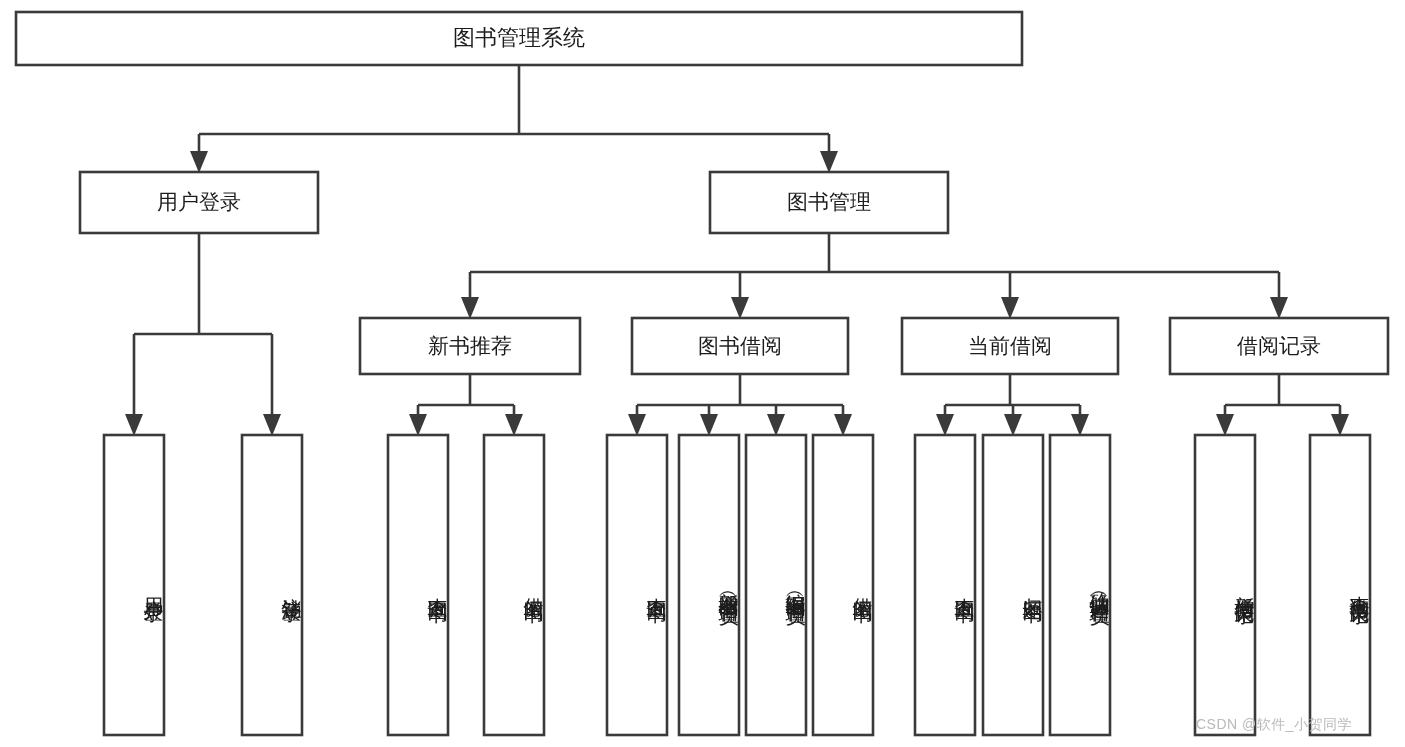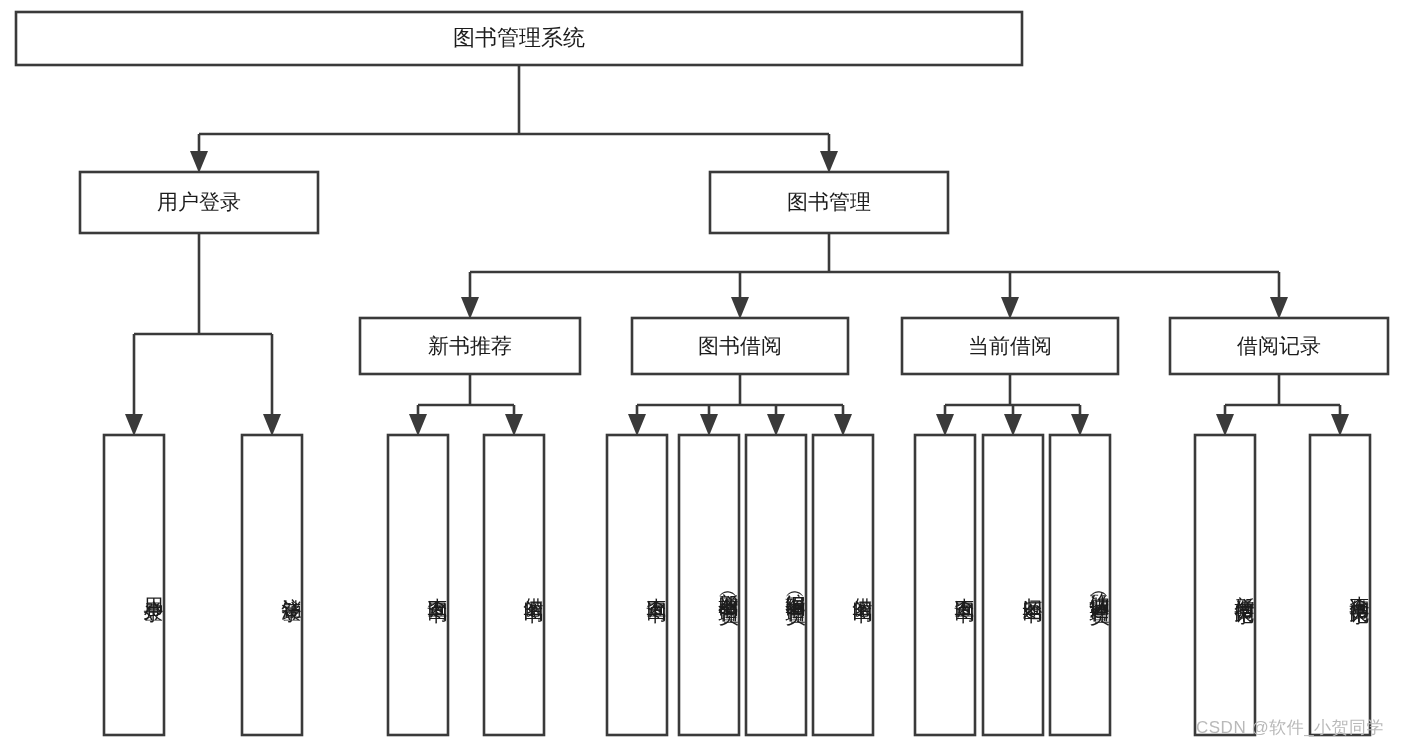--- a/index.html
+++ b/index.html
@@ -64,21 +64,21 @@
     line-height: 1;
     display: flex;
     align-items: flex-start;
     justify-content: center;
     white-space: nowrap;
     pointer-events: none;
   }
   .watermark {
     position: absolute;
     font-family: "Liberation Sans", "DejaVu Sans", sans-serif;
-    font-size: 17px;
+    font-size: 14px;
     color: #b9b9b9;
     white-space: nowrap;
     letter-spacing: 0.5px;
   }
 </style>
 </head>
 <body>
 
 <div id="diagram-root">
 

